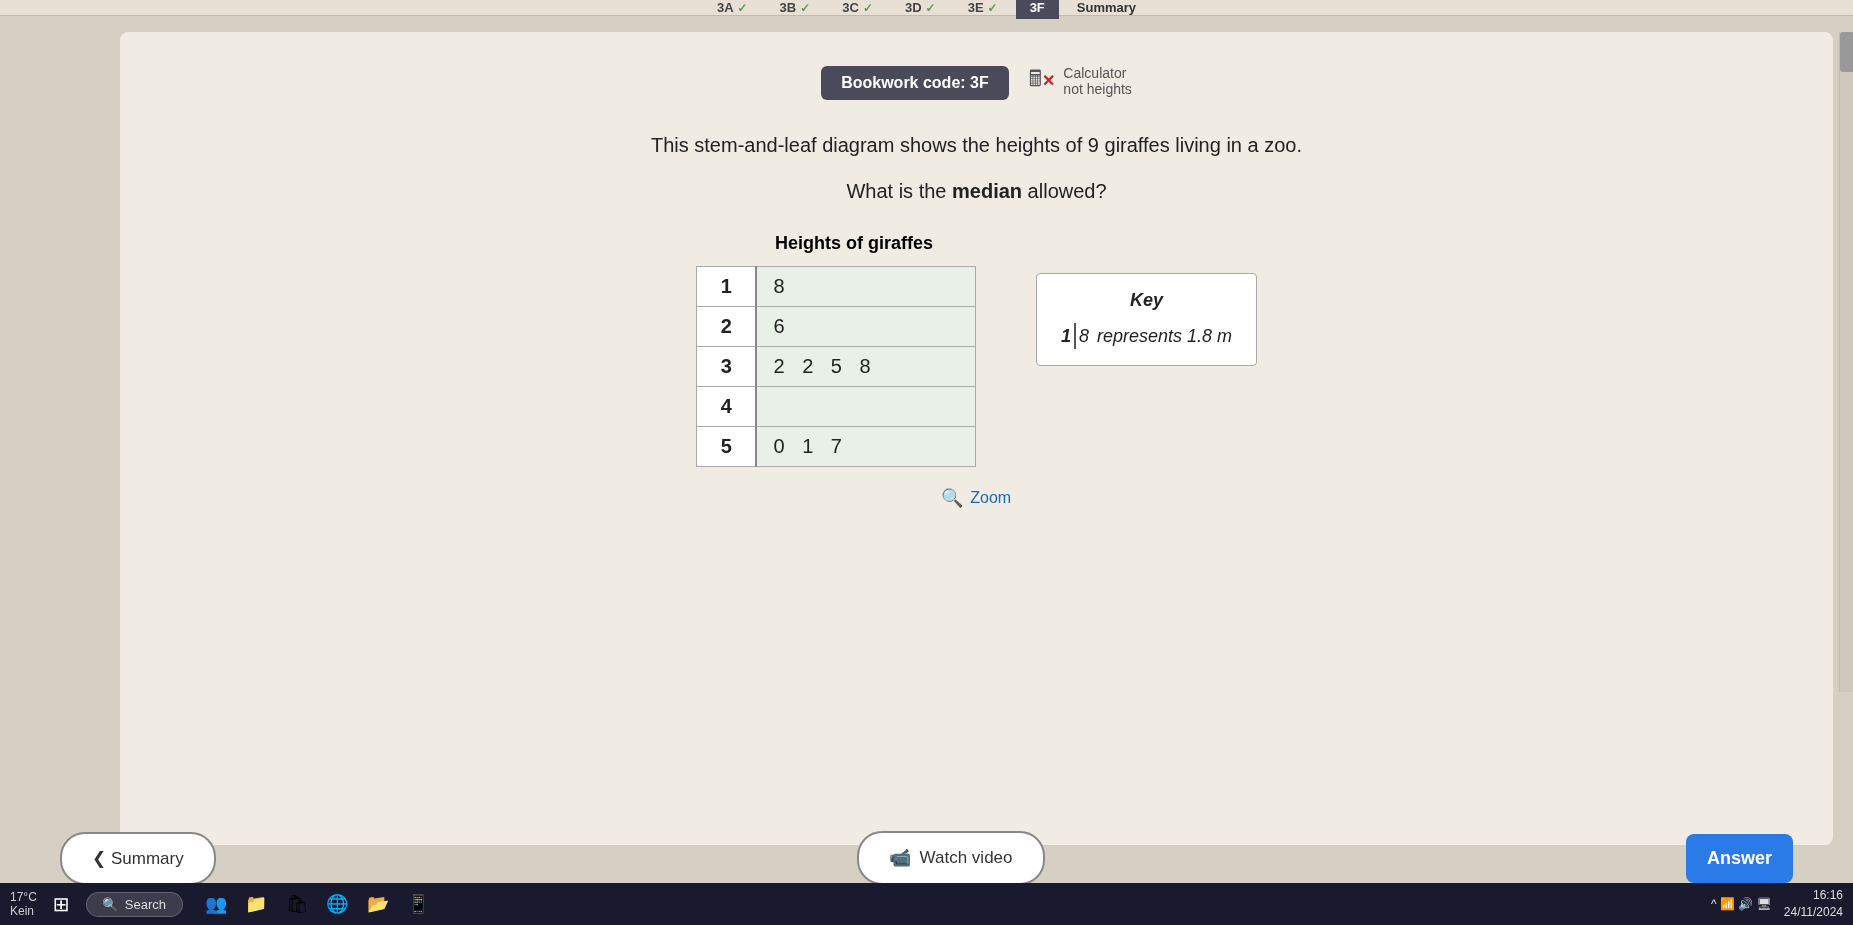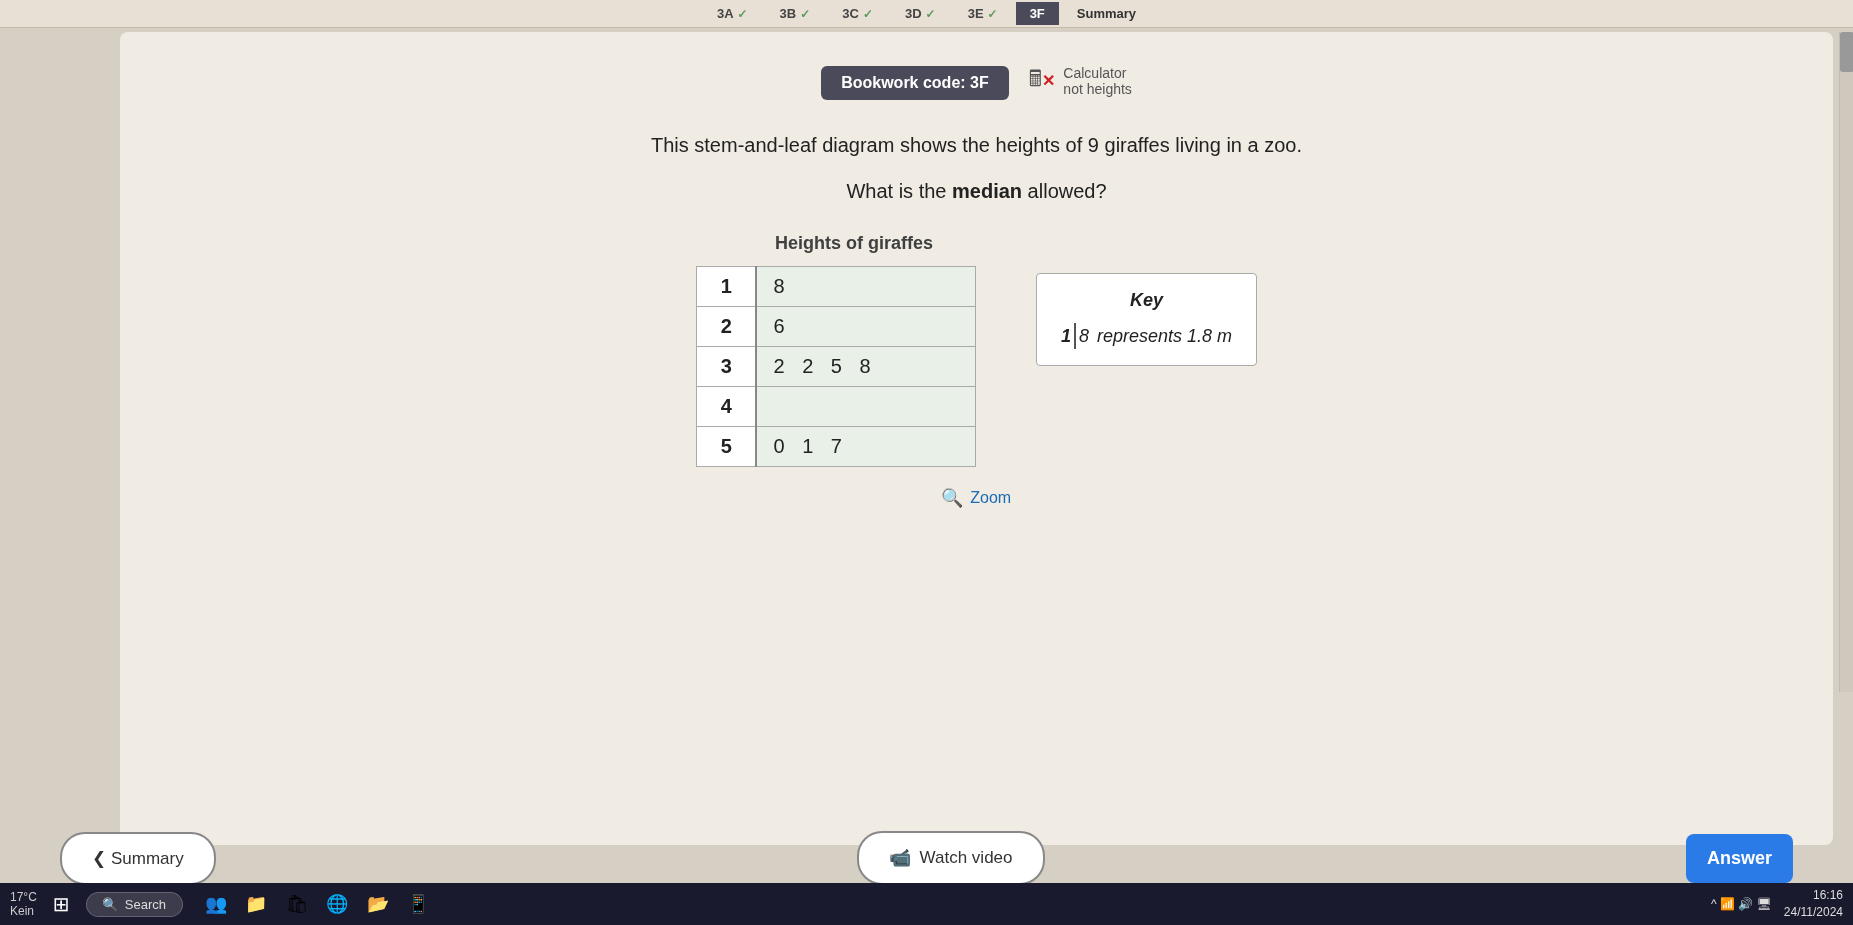--- a/index.html
+++ b/index.html
@@ -11,21 +11,21 @@
       overflow: hidden;
       position: relative;
     }
 
     
     .top-nav {
       position: absolute;
       top: 0;
       left: 0;
       right: 0;
-      height: 28px;
+      height: 16px;
       background: #e8e0d5;
       display: flex;
       align-items: center;
       justify-content: center;
       gap: 4px;
       padding: 0 10px;
       border-bottom: 1px solid #c5b9a8;
     }
 
     .nav-tab {
@@ -136,21 +136,21 @@
 
     .stem-leaf-container {
       display: flex;
       flex-direction: column;
       align-items: center;
     }
 
     .diagram-title {
       font-size: 18px;
       font-weight: 700;
-      color: #404040;
+      color: #000000;
       margin-bottom: 12px;
       text-align: left;
       margin-left: 36px;
     }
 
     .stem-leaf-table {
       border-collapse: collapse;
       background: white;
       border: 1px solid #aaa;
       min-width: 280px;

